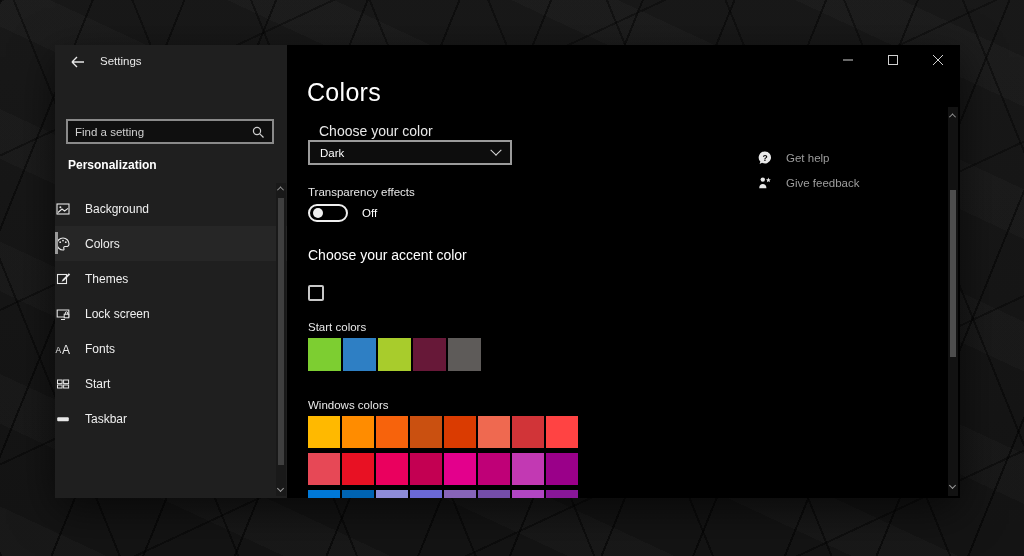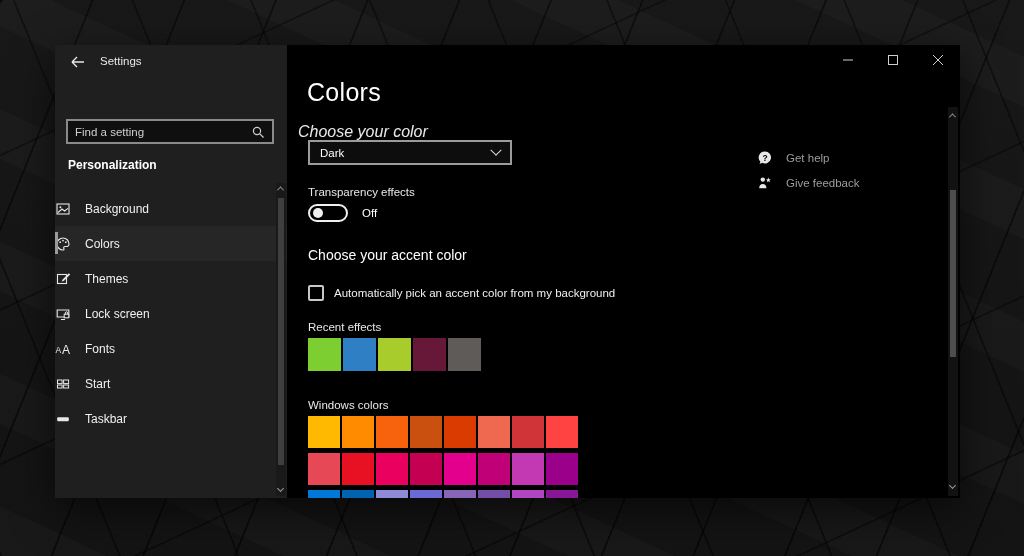--- a/index.html
+++ b/index.html
@@ -51,21 +51,21 @@
   .chev.down i { transform:rotate(-135deg) translate(0px,0px); }
   .side-sb { right:1px; top:138px; bottom:2px; background:#191919; }
   .side-sb .thumb { top:15px; height:267px; background:#3f3f3f; }
   .main-sb { right:2px; top:62px; height:389px; background:#121212; }
   .main-sb .thumb { top:83px; height:167px; }
   
   .main { position:relative; flex:1; background:#000000; }
   .win-controls { position:absolute; top:0; right:0; display:flex; z-index:5; }
   .win-btn { width:45px; height:29px; display:flex; align-items:center; justify-content:center; cursor:pointer; }
   .page-title { position:absolute; left:20px; top:33px; font-size:25px; font-weight:300; color:#ffffff; letter-spacing:0.3px; }
-  .choose-label { position:absolute; left:11px; top:78px; font-size:16px; color:#e8e8e8;font-style:italic; }
+  .choose-label { position:absolute; left:32px; top:78px; font-size:14px; color:#e8e8e8; }
   .color-select {
     position:absolute; left:21px; top:95px; width:204px; height:25px;
     border:2px solid #9b9b9b; background:#0d0d0d; color:#ffffff; font-size:11.5px;
     display:flex; align-items:center; justify-content:space-between; padding:0 10px; cursor:pointer;
   }
   .dd-chev { width:8px; height:8px; border-left:1.5px solid #d8d8d8; border-bottom:1.5px solid #d8d8d8; transform:rotate(-45deg) translate(2px,-2px); }
   .help-box { position:absolute; left:470px; top:105px; display:flex; flex-direction:column; gap:9px; }
   .help-link { display:flex; align-items:center; gap:13px; cursor:pointer; }
   .help-link .label { font-size:11.5px; color:#9d9d9d; }
   .transp-label { position:absolute; left:21px; top:141px; font-size:11.5px; color:#e8e8e8; }
@@ -263,24 +263,23 @@
       <div class="toggle">
           <div class="knob"></div>
         </div>
       <span class="toggle-state">Off</span>
     </div>
 
     <div class="accent-title">Choose your accent color</div>
 
     <div class="checkbox-row">
       <div class="checkbox"></div>
-      <span class="checkbox-label">Automatically pick an accent color from my background</span>
-    </div>
-
-    <div class="recent-label">Recent effects</div>
+    </div>
+
+    <div class="recent-label">Start colors</div>
     <div class="recent-grid">
       <div class="sw" style="background: rgb(125, 206, 49);"></div>
       <div class="sw" style="background: rgb(46, 127, 196);"></div>
       <div class="sw" style="background: rgb(168, 204, 44);"></div>
       <div class="sw" style="background: rgb(103, 24, 56);"></div>
       <div class="sw" style="background: rgb(94, 91, 89);"></div>
     </div>
 
     <div class="windows-label">Windows colors</div>
     <div class="windows-grid">

